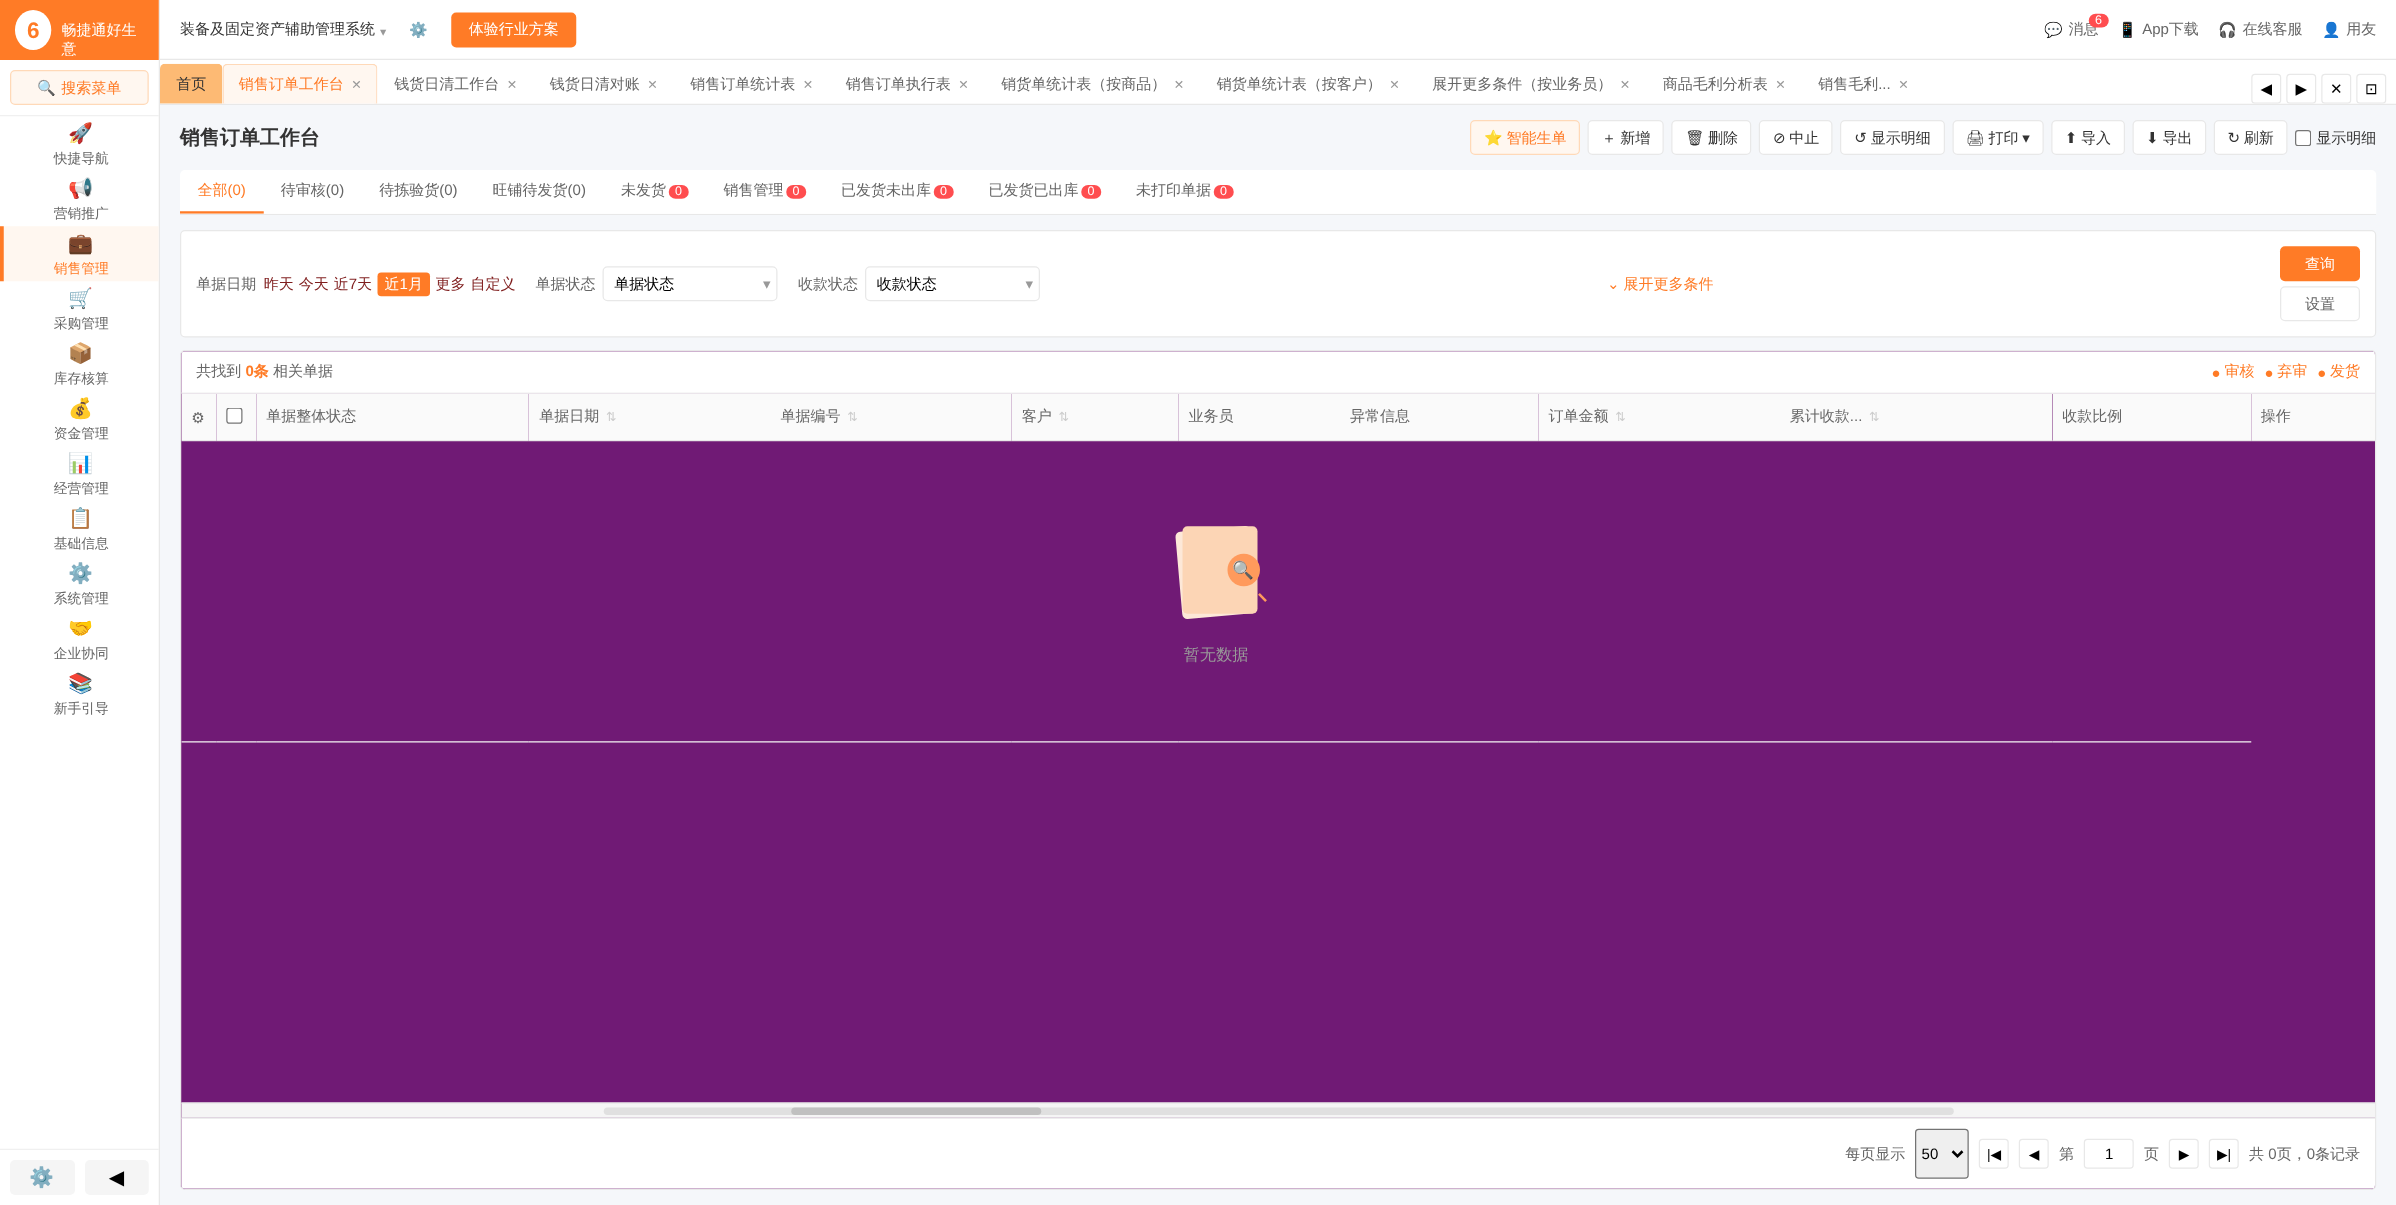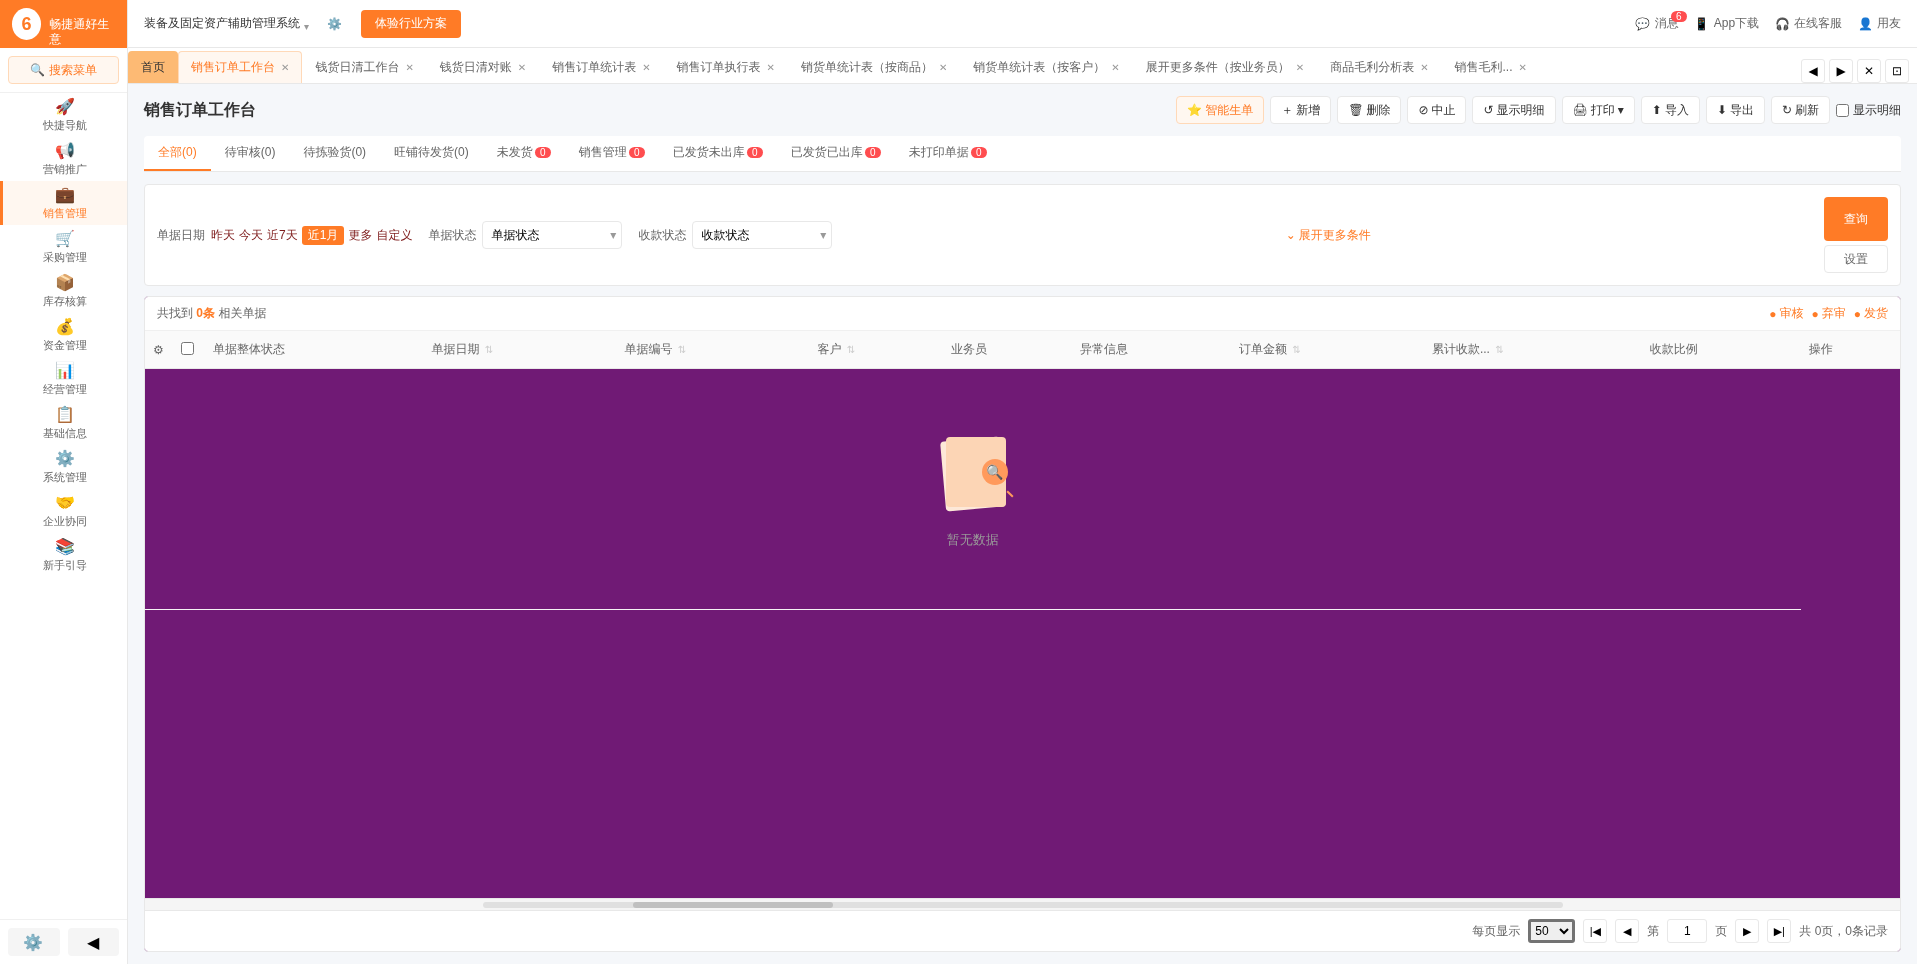--- a/index.html
+++ b/index.html
@@ -63,21 +63,21 @@
     .search-row { display: flex; align-items: center; gap: 16px; flex-wrap: wrap; }
     .search-field { display: flex; align-items: center; gap: 6px; }
     .search-field label { color: #666; white-space: nowrap; font-size: 12px; }
     .search-field-group { display: flex; align-items: center; gap: 4px; }
     .date-link { color: #7f1d1d; cursor: pointer; font-size: 12px; }
     .search-select { height: 28px; border: 1px solid #e8e8e8; border-radius: 4px; padding: 0 8px; font-size: 12px; min-width: 140px; background: #fff; cursor: pointer; appearance: none; padding-right: 24px; position: relative; }
     .select-wrapper { position: relative; display: inline-block; }
     .select-wrapper::after { content: '▾'; position: absolute; right: 6px; top: 50%; transform: translateY(-50%); color: #999; pointer-events: none; }
     .expand-btn { color: #ff7b26; cursor: pointer; font-size: 12px; display: flex; align-items: center; gap: 3px; margin-left: auto; }
     .search-actions { display: flex; flex-direction: column; gap: 4px; margin-left: auto; }
-    .btn-query { background: #ff7b26; color: #fff; border: none; border-radius: 4px; padding: 4px 20px; font-size: 12px; cursor: pointer; height: 44px; }
+    .btn-query { background: #ff7b26; color: #fff; border: none; border-radius: 4px; padding: 4px 20px; font-size: 12px; cursor: pointer; height: 28px; }
     .btn-setting { background: #fff; color: #666; border: 1px solid #e8e8e8; border-radius: 4px; padding: 4px 16px; font-size: 12px; cursor: pointer; height: 28px; }
 
     
     .table-toolbar { display: flex; align-items: center; justify-content: space-between; padding: 8px 12px; background: #fff; border-bottom: 1px solid #f0f0f0; }
     .table-count { font-size: 12px; color: #666; }
     .table-count strong { color: #ff7b26; }
     .table-actions-right { display: flex; gap: 8px; }
     .action-btn { color: #ff7b26; cursor: pointer; font-size: 12px; display: flex; align-items: center; gap: 3px; }
     .action-btn::before { font-size: 12px; }
     .data-table { width: 100%; border-collapse: collapse; font-size: 12px; }
@@ -88,21 +88,21 @@
     .settings-col { width: 28px; text-align: center; }
 
     
     .empty-state { display: flex; flex-direction: column; align-items: center; justify-content: center; padding: 60px; }
     .empty-text { color: #999; font-size: 13px; }
 
     
     .pagination { display: flex; align-items: center; justify-content: flex-end; padding: 8px 12px; background: #fff; border-top: 1px solid #e8e8e8; gap: 8px; font-size: 12px; color: #666; flex-shrink: 0; }
     .page-btn { width: 24px; height: 24px; border: 1px solid #e8e8e8; border-radius: 3px; background: #fff; cursor: pointer; display: flex; align-items: center; justify-content: center; font-size: 11px; }
     .page-input { width: 40px; height: 24px; border: 1px solid #e8e8e8; border-radius: 3px; text-align: center; font-size: 12px; }
-    .page-select { height: 24px; border: 3px solid #737373; border-radius: 3px; font-size: 12px; }
+    .page-select { height: 40px; border: 1px solid #737373; border-radius: 3px; font-size: 12px; }
 
     
     ::-webkit-scrollbar { width: 6px; height: 6px; }
     ::-webkit-scrollbar-track { background: #f1f1f1; }
     ::-webkit-scrollbar-thumb { background: #c1c1c1; border-radius: 3px; }
   </style>
 </head>
 <body>
 
 <div class="sidebar">

